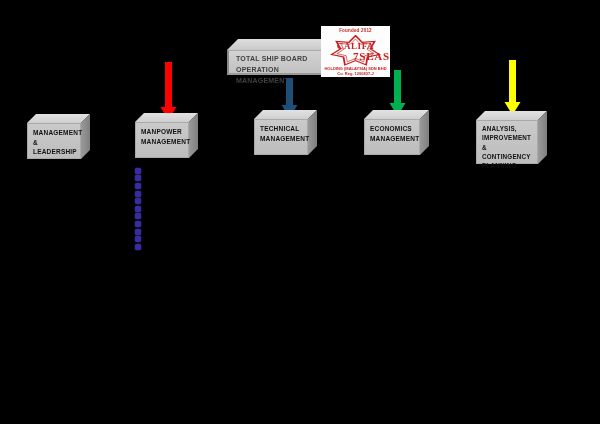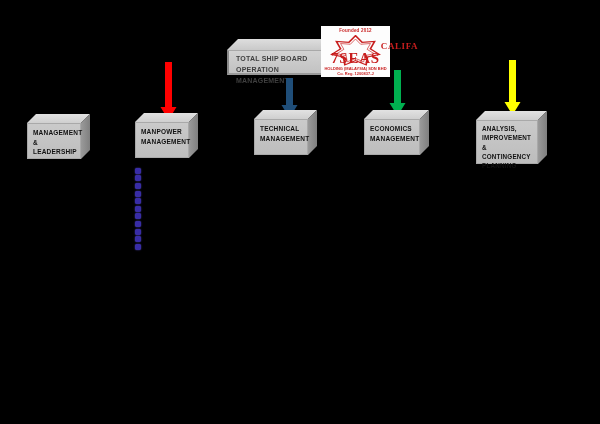--- a/index.html
+++ b/index.html
@@ -44,23 +44,23 @@
   .arrow{position:absolute;}
 
   
   .logo{
     position:absolute;left:321px;top:26px;width:69px;height:51px;
     background:#fdfdfd;z-index:5;text-align:center;
   }
   .logo .founded{font-size:4.5px;font-weight:bold;color:#c81e1e;padding-top:2px;letter-spacing:.2px;}
   .logo .star-svg{position:absolute;left:9px;top:9px;width:51px;height:32px;}
   .logo .name1{position:absolute;left:0;top:15px;width:100%;
-    font-family:"Liberation Serif",serif;font-weight:bold;font-size:9px;color:#c81e1e;letter-spacing:.6px;padding-left:44px;}
-  .logo .name2{position:absolute;left:0;top:24px;width:100%;
-    font-family:"Liberation Serif",serif;font-weight:bold;font-size:15px;color:#c81e1e;letter-spacing:.8px;}
+    font-family:"Liberation Serif",serif;font-weight:bold;font-size:9px;color:#c81e1e;letter-spacing:.6px;}
+  .logo .name2{position:absolute;left:16px;top:24px;width:100%;
+    font-family:"Liberation Serif",serif;font-weight:bold;font-size:11px;color:#c81e1e;letter-spacing:.8px;}
   .logo .sub1{position:absolute;left:0;top:40px;width:100%;font-size:4px;font-weight:bold;color:#c81e1e;}
   .logo .sub2{position:absolute;left:0;top:45px;width:100%;font-size:4px;font-weight:bold;color:#c81e1e;}
 
   
   .dot-col{position:absolute;left:134px;top:167px;width:8px;display:flex;flex-direction:column;align-items:center;}
   .dot{width:6px;height:6px;border-radius:2px;margin:0.8px 0;display:block;box-shadow:0 0 1.5px #5a4fd0;}
 </style>
 </head>
 <body>
 

